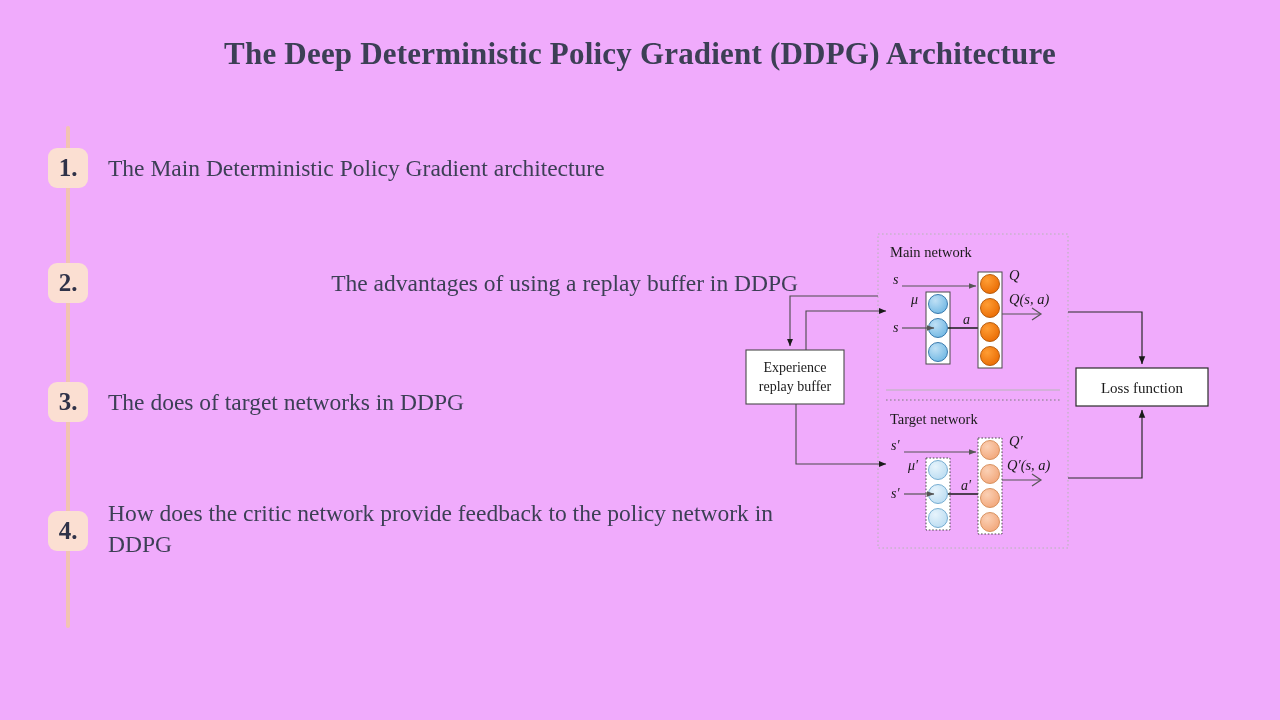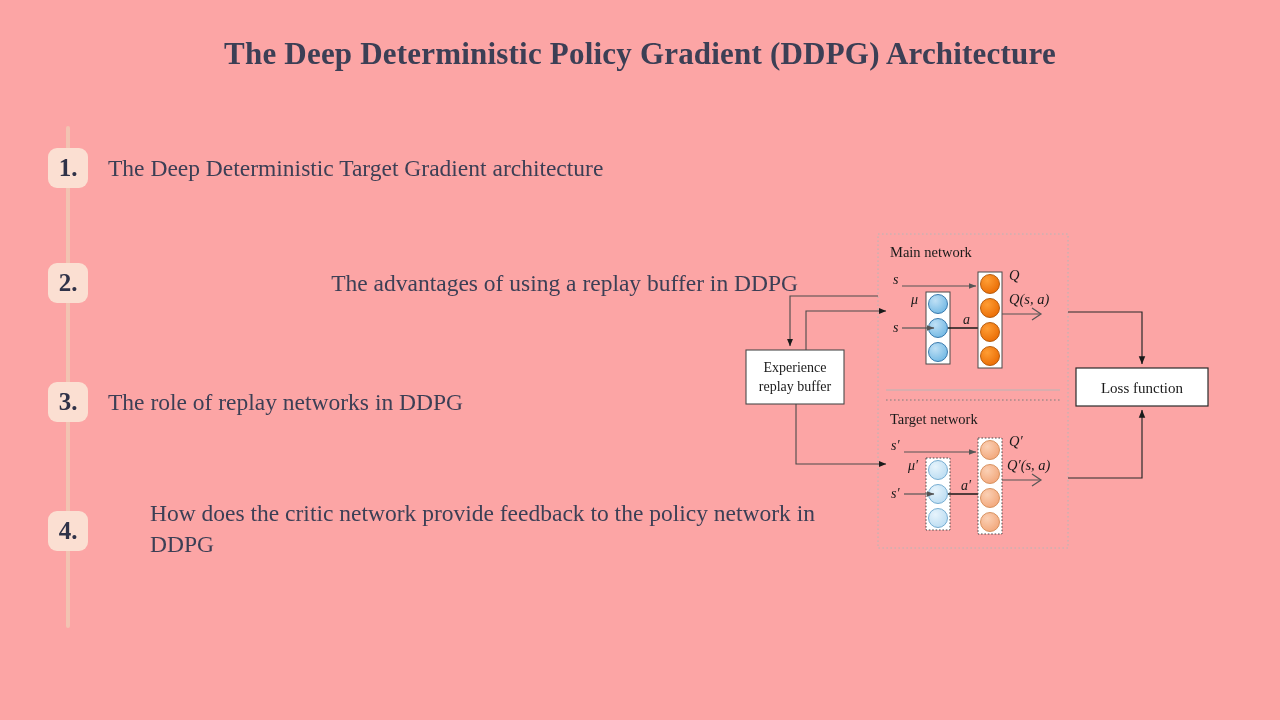--- a/index.html
+++ b/index.html
@@ -14,21 +14,21 @@
     overflow: hidden;
     font-family: "Liberation Serif", "DejaVu Serif", serif;
     position: relative;
   }
 
   #slide {
     position: absolute;
     left: 0; top: 0;
     width: 1280px;
     height: 720px;
-    background: #fca5a5;
+    background: #f0abfc;
   }
 
   
   #page-title {
     position: absolute;
     left: 0;
     top: 36px;
     width: 1280px;
     text-align: center;
     font-family: "Liberation Serif", "DejaVu Serif", serif;
@@ -97,36 +97,36 @@
 <body>
 
 <div id="slide">
 
   <div id="page-title">The Deep Deterministic Policy Gradient (DDPG) Architecture</div>
 
   <div id="timeline-rail"></div>
 
   <div class="agenda-item" style="top:148px;">
     <div class="badge" style="top:0px;">1.</div>
-    <div class="agenda-text" style="top:5px;">The Deep Deterministic Target Gradient architecture</div>
+    <div class="agenda-text" style="top:5px;">The Main Deterministic Policy Gradient architecture</div>
   </div>
 
   <div class="agenda-item" style="top:263px;">
     <div class="badge" style="top:0px;">2.</div>
     <div class="agenda-text" style="top:5px;text-align:right;">The advantages of using a replay buffer in DDPG</div>
   </div>
 
   <div class="agenda-item" style="top:382px;">
     <div class="badge" style="top:0px;">3.</div>
-    <div class="agenda-text" style="top:5px;">The role of replay networks in DDPG</div>
+    <div class="agenda-text" style="top:5px;">The does of target networks in DDPG</div>
   </div>
 
   <div class="agenda-item" style="top:498px;">
     <div class="badge" style="top:13px;">4.</div>
-    <div class="agenda-text" style="top:0px;margin-left:42px;">How does the critic network provide feedback to the policy network in DDPG</div>
+    <div class="agenda-text" style="top:0px;">How does the critic network provide feedback to the policy network in DDPG</div>
   </div>
 
   <div id="ddpg-diagram">
     <svg width="520" height="330" viewBox="0 0 520 330" xmlns="http://www.w3.org/2000/svg">
       <defs>
         <marker id="arrowhead" markerWidth="7" markerHeight="7" refX="6.4" refY="3.1" orient="auto" markerUnits="strokeWidth">
           <path d="M0,0.4 L6.6,3.1 L0,5.8 z" fill="#1a1a1a"></path>
         </marker>
         <marker id="arrowhead-sm" markerWidth="7" markerHeight="7" refX="6.2" refY="3.0" orient="auto" markerUnits="strokeWidth">
           <path d="M0,0.6 L6.4,3.0 L0,5.4 z" fill="#555555"></path>

